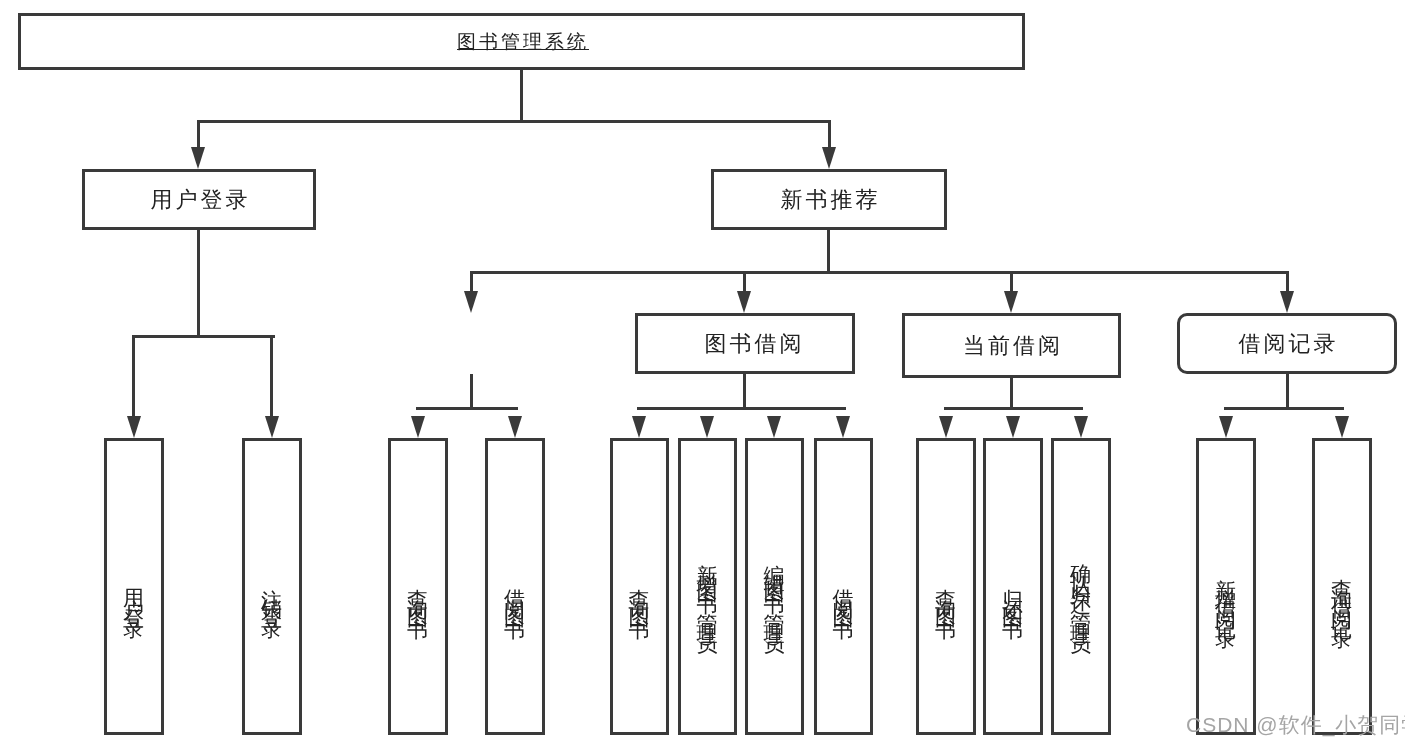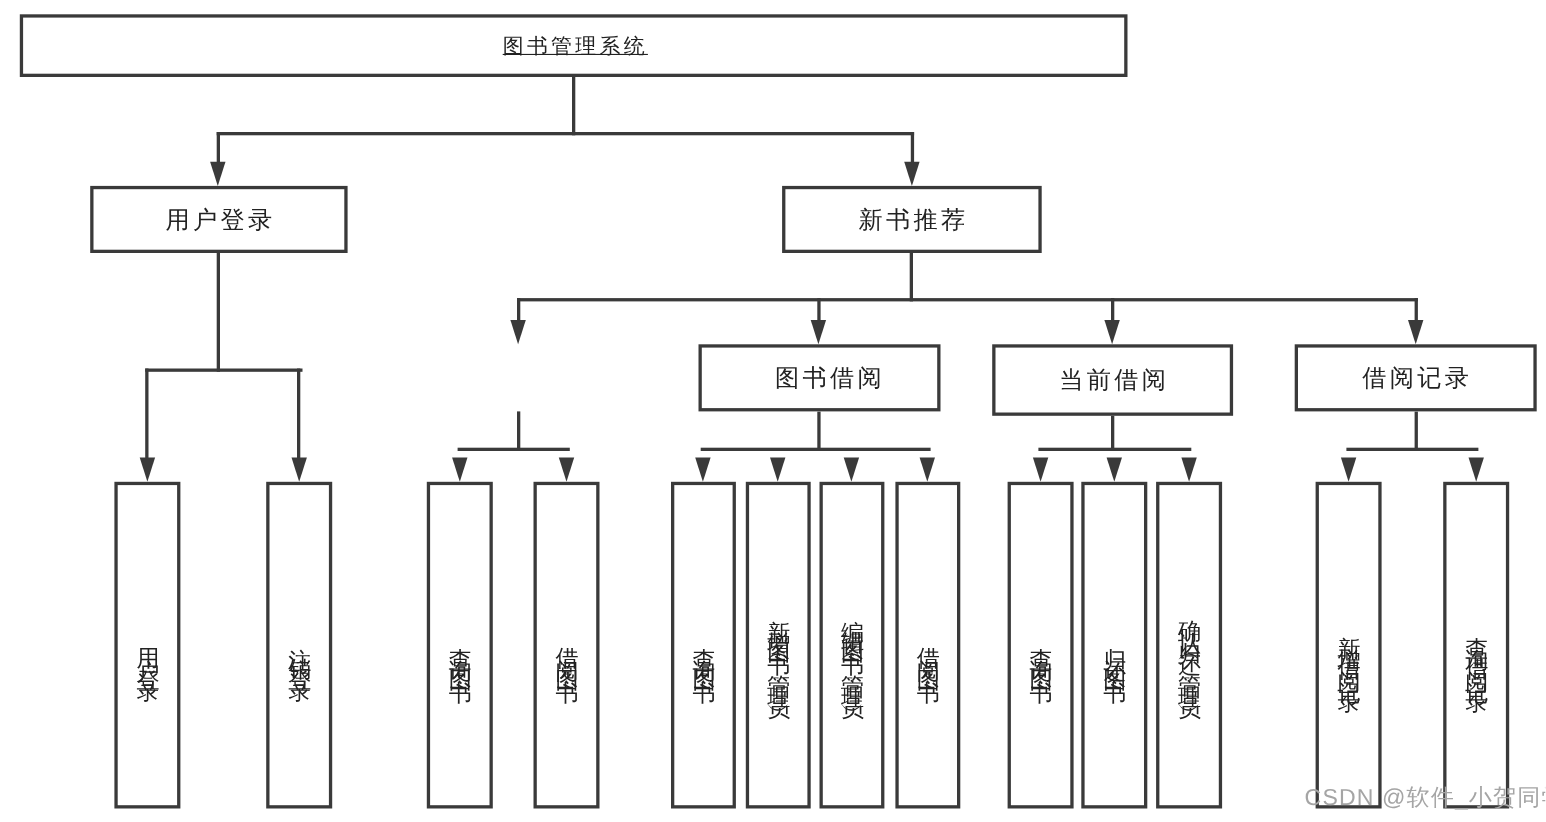--- a/index.html
+++ b/index.html
@@ -103,21 +103,21 @@
   <div class="arrow" style="left:737px; top:291px;"></div>
   <div class="arrow" style="left:1004px; top:291px;"></div>
   <div class="arrow" style="left:1280px; top:291px;"></div>
 
   <div class="node" style="left:635px; top:313px; width:220px; height:61px;padding-left:16px;">
     <span class="hlabel">图书借阅</span>
   </div>
   <div class="node" style="left:902px; top:313px; width:219px; height:65px;">
     <span class="hlabel">当前借阅</span>
   </div>
-  <div class="node" style="left:1177px; top:313px; width:220px; height:61px;">
+  <div class="node" style="left:1177px; top:313px; width:220px; height:61px;border-radius:10px;">
     <span class="hlabel">借阅记录</span>
   </div>
 
   <div class="line" style="left:470px; top:374px; width:3px; height:36px;"></div>
   <div class="line" style="left:416px; top:407px; width:102px; height:3px;"></div>
   <div class="arrow" style="left:411px; top:416px;"></div>
   <div class="arrow" style="left:508px; top:416px;"></div>
 
   <div class="line" style="left:743px; top:374px; width:3px; height:36px;"></div>
   <div class="line" style="left:637px; top:407px; width:209px; height:3px;"></div>

